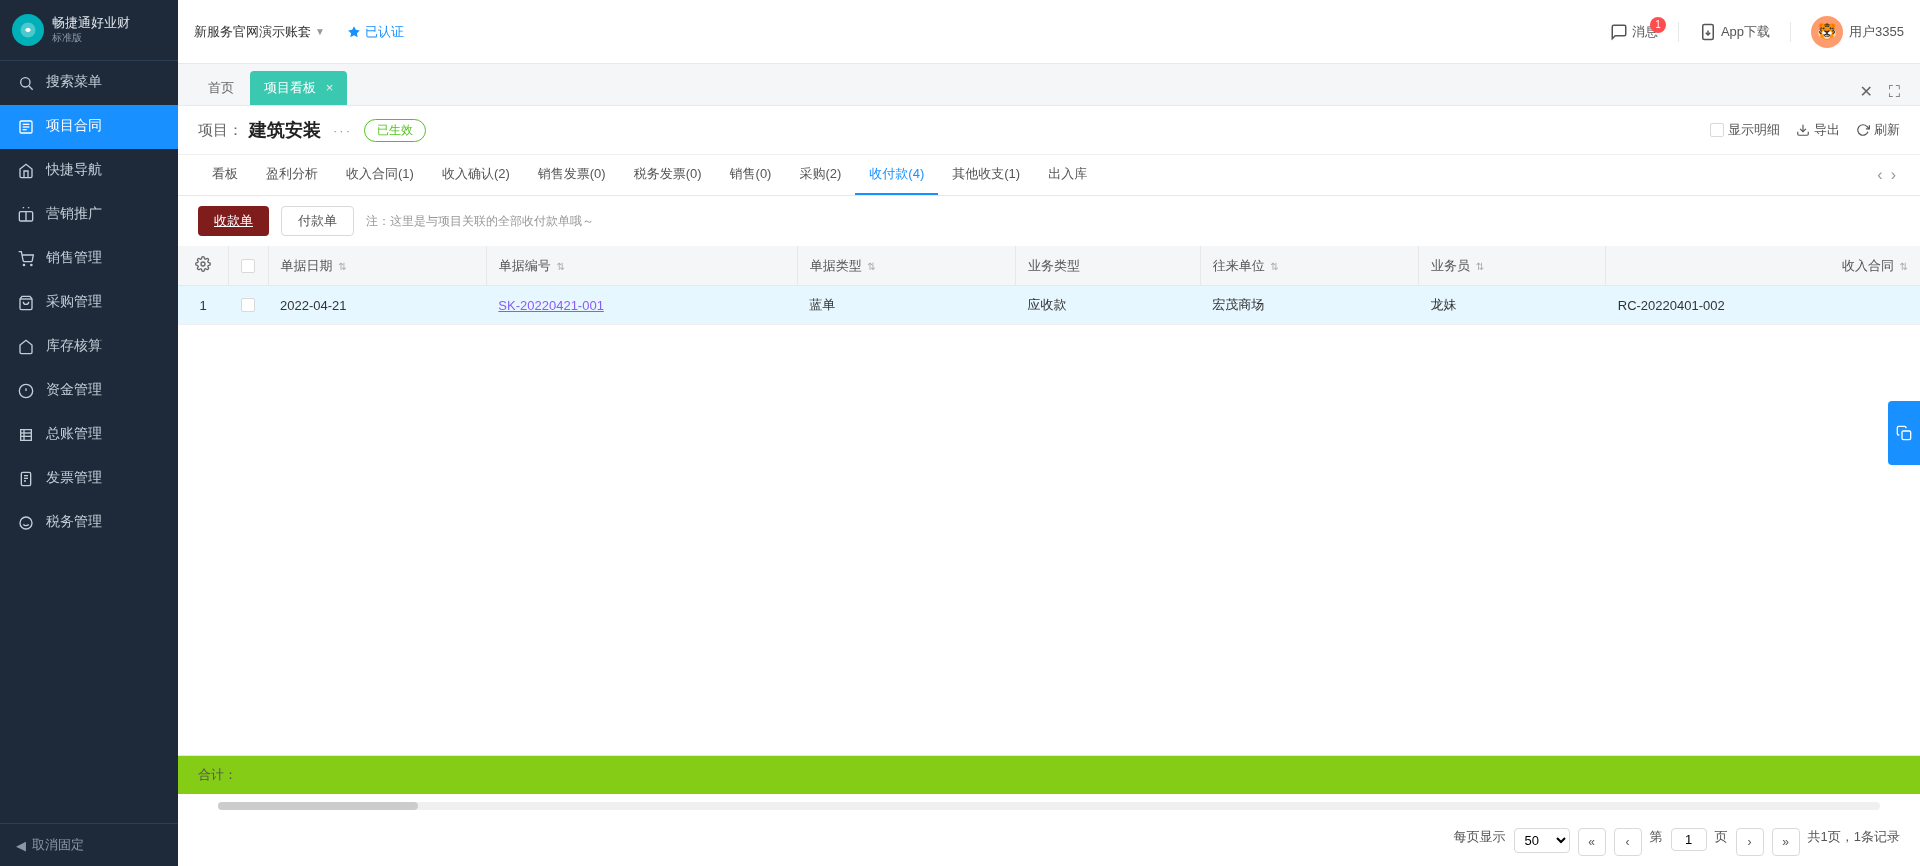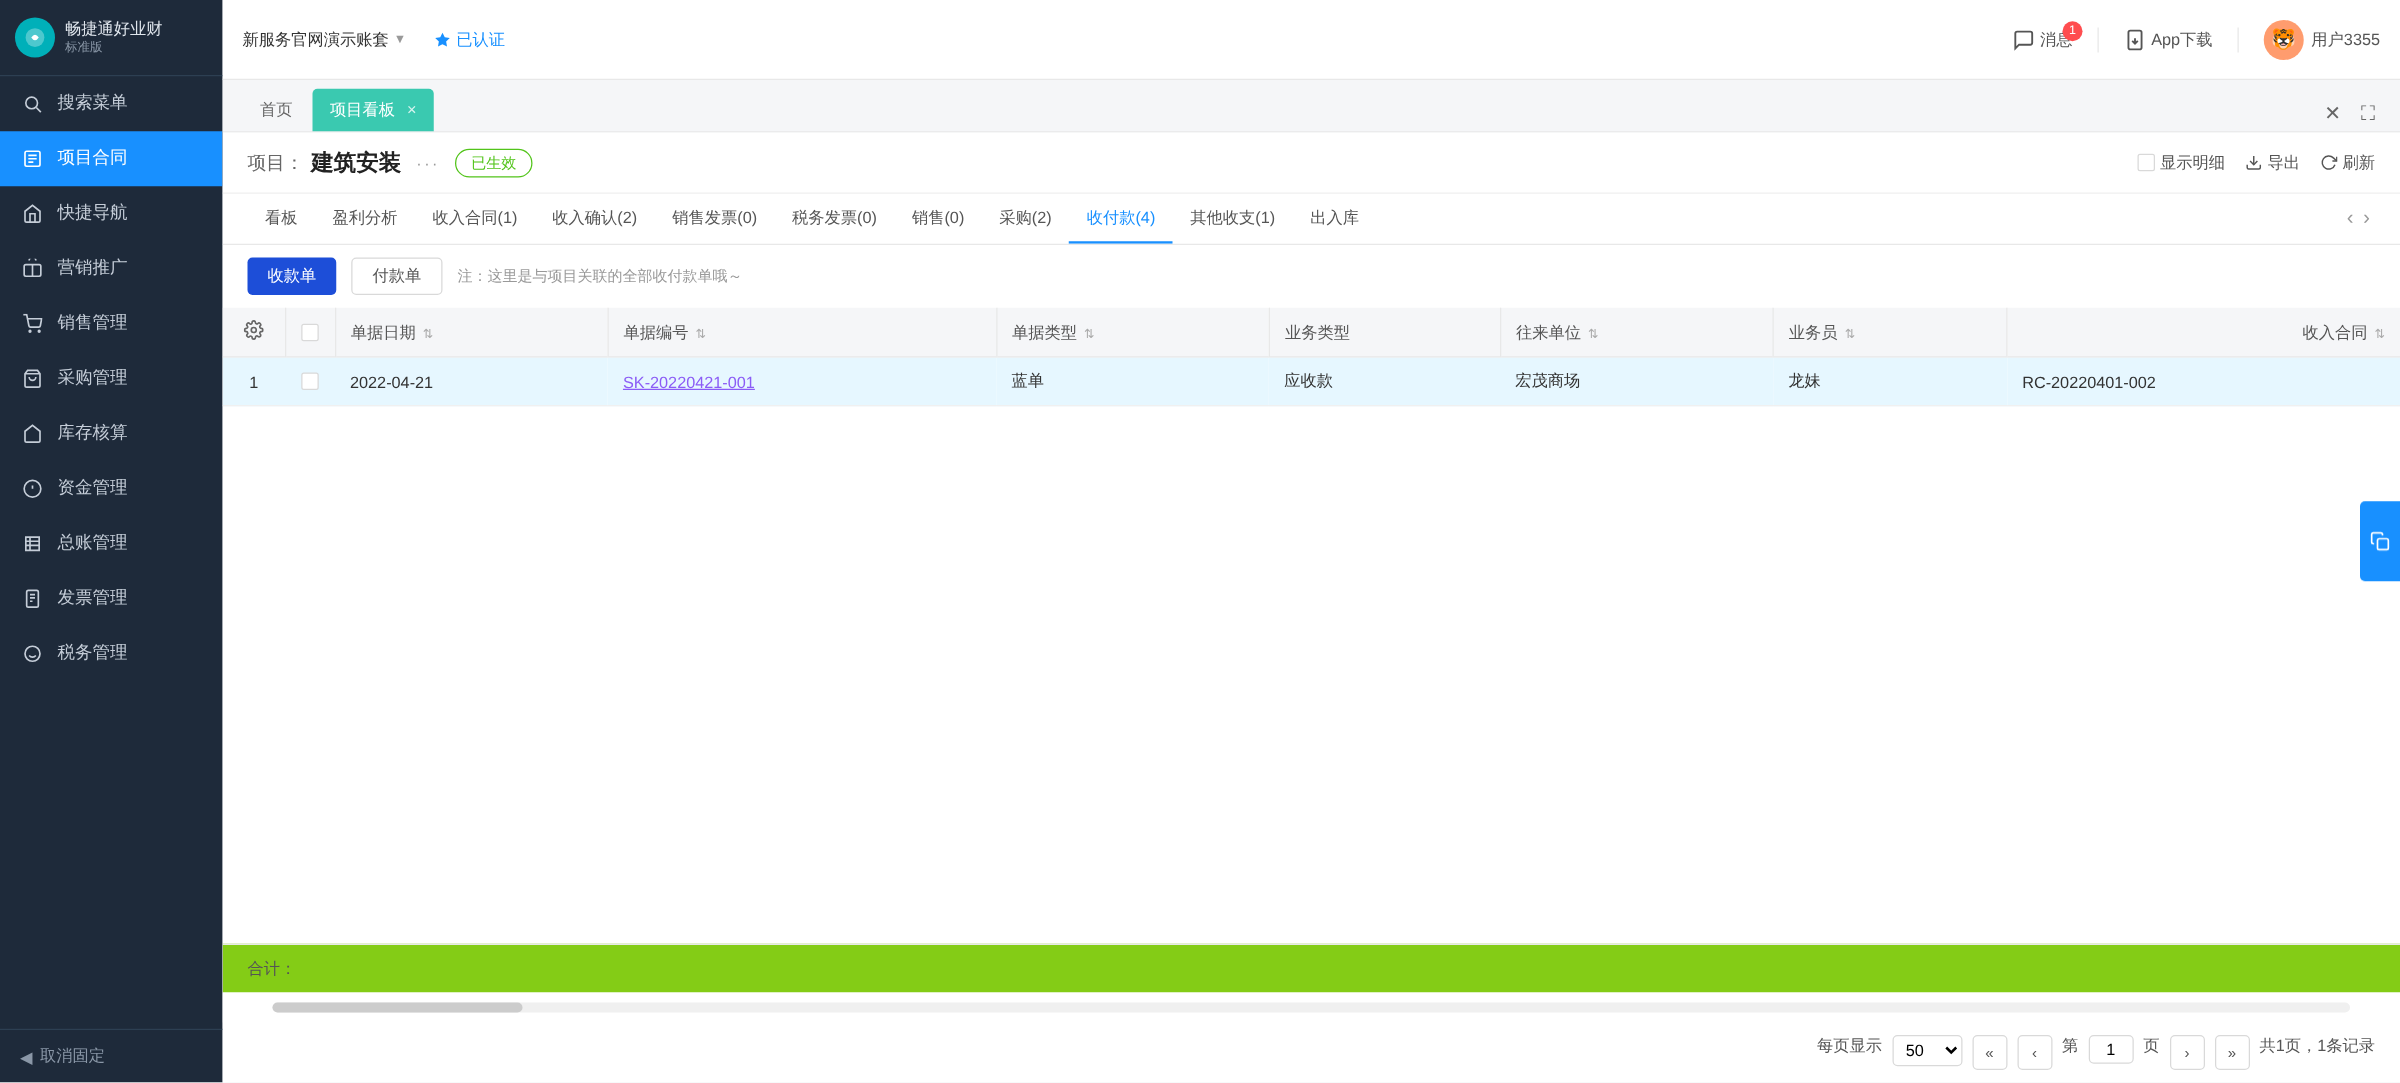--- a/index.html
+++ b/index.html
@@ -210,27 +210,28 @@
 
     
     .toolbar {
       padding: 10px 20px;
       display: flex;
       align-items: center;
       gap: 12px;
       flex-shrink: 0;
     }
     .btn-primary {
-      background: #1d4ed8;
+      background: #7f1d1d;
       color: white;
       border: none;
       border-radius: 4px;
       padding: 6px 16px;
       cursor: pointer;
       font-size: 13px;
+      text-decoration: underline;
     }
     .btn-default {
       background: white;
       color: #555;
       border: 1px solid #d9d9d9;
       border-radius: 4px;
       padding: 5px 16px;
       cursor: pointer;
       font-size: 13px;
     }

